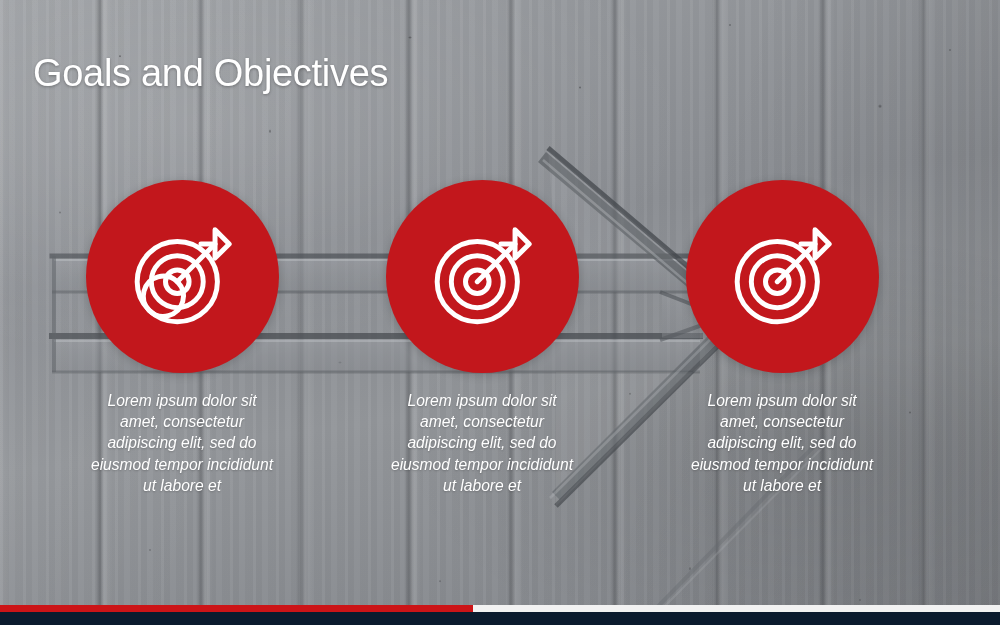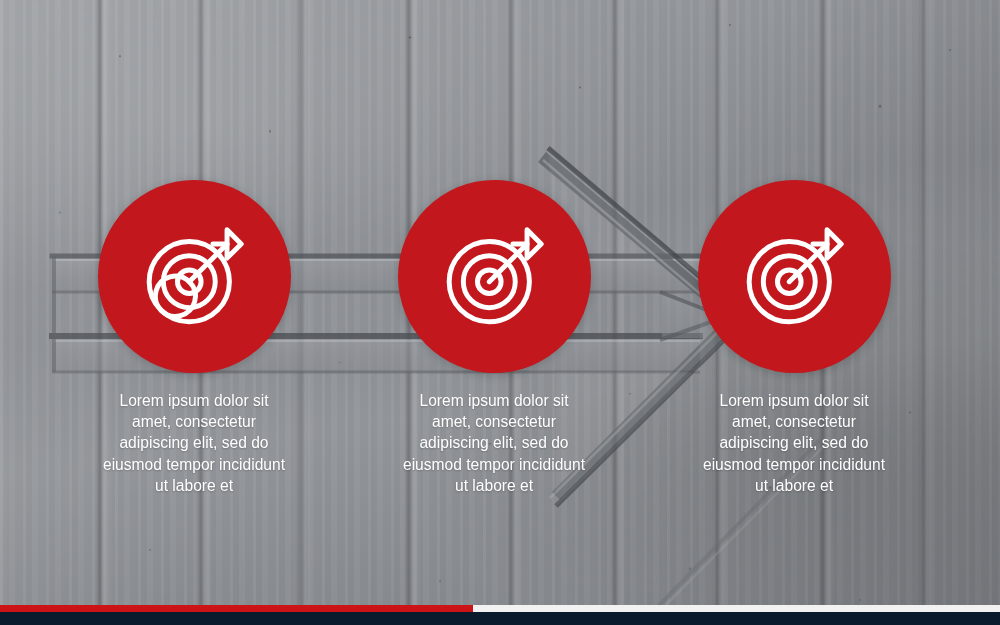--- a/index.html
+++ b/index.html
@@ -89,27 +89,28 @@
     font-weight: 500;
     letter-spacing: -0.3px;
     color: #ffffff;
     text-shadow: 0 1px 3px rgba(0,0,0,.30);
     white-space: nowrap;
   }
 
   
   .columns {
     position: absolute;
-    left: 12px;
+    left: 0;
     top: 180px;
     width: 964px;
     display: flex;
     justify-content: center;
     align-items: flex-start;
     gap: 104px;
+    font-style: italic;
   }
   .column {
     width: 196px;
     display: flex;
     flex-direction: column;
     align-items: center;
   }
   .icon-circle {
     width: 193px;
     height: 193px;
@@ -212,20 +213,21 @@
     </g>
 
     <path d="M 548,150 L 748,318 L 556,506 L 556,372 L 700,372 L 700,258 L 556,258 Z" fill="#ffffff" opacity="0.05"></path>
 
     <path d="M 640,625 L 820,440" stroke="#6a6e73" stroke-width="4" opacity="0.40"></path>
     <path d="M 646,625 L 826,444" stroke="#b9bcc0" stroke-width="2" opacity="0.22"></path>
   </svg>
 
   <div class="wall-shade"></div>
 
+  <div class="title">Goals and Objectives</div>
 
   <div class="columns">
 
     <div class="column">
       <div class="icon-circle">
         <span>
           <svg width="118" height="118" viewBox="0 0 100 100" fill="none" stroke="#ffffff" stroke-width="4.2" stroke-linecap="round" stroke-linejoin="round">
             <circle cx="46" cy="54" r="34"></circle>
             <circle cx="46" cy="54" r="22"></circle>
             <path d="M 58 42 A 17 17 0 1 0 58.5 42.5" transform="translate(-12 12)"></path>

